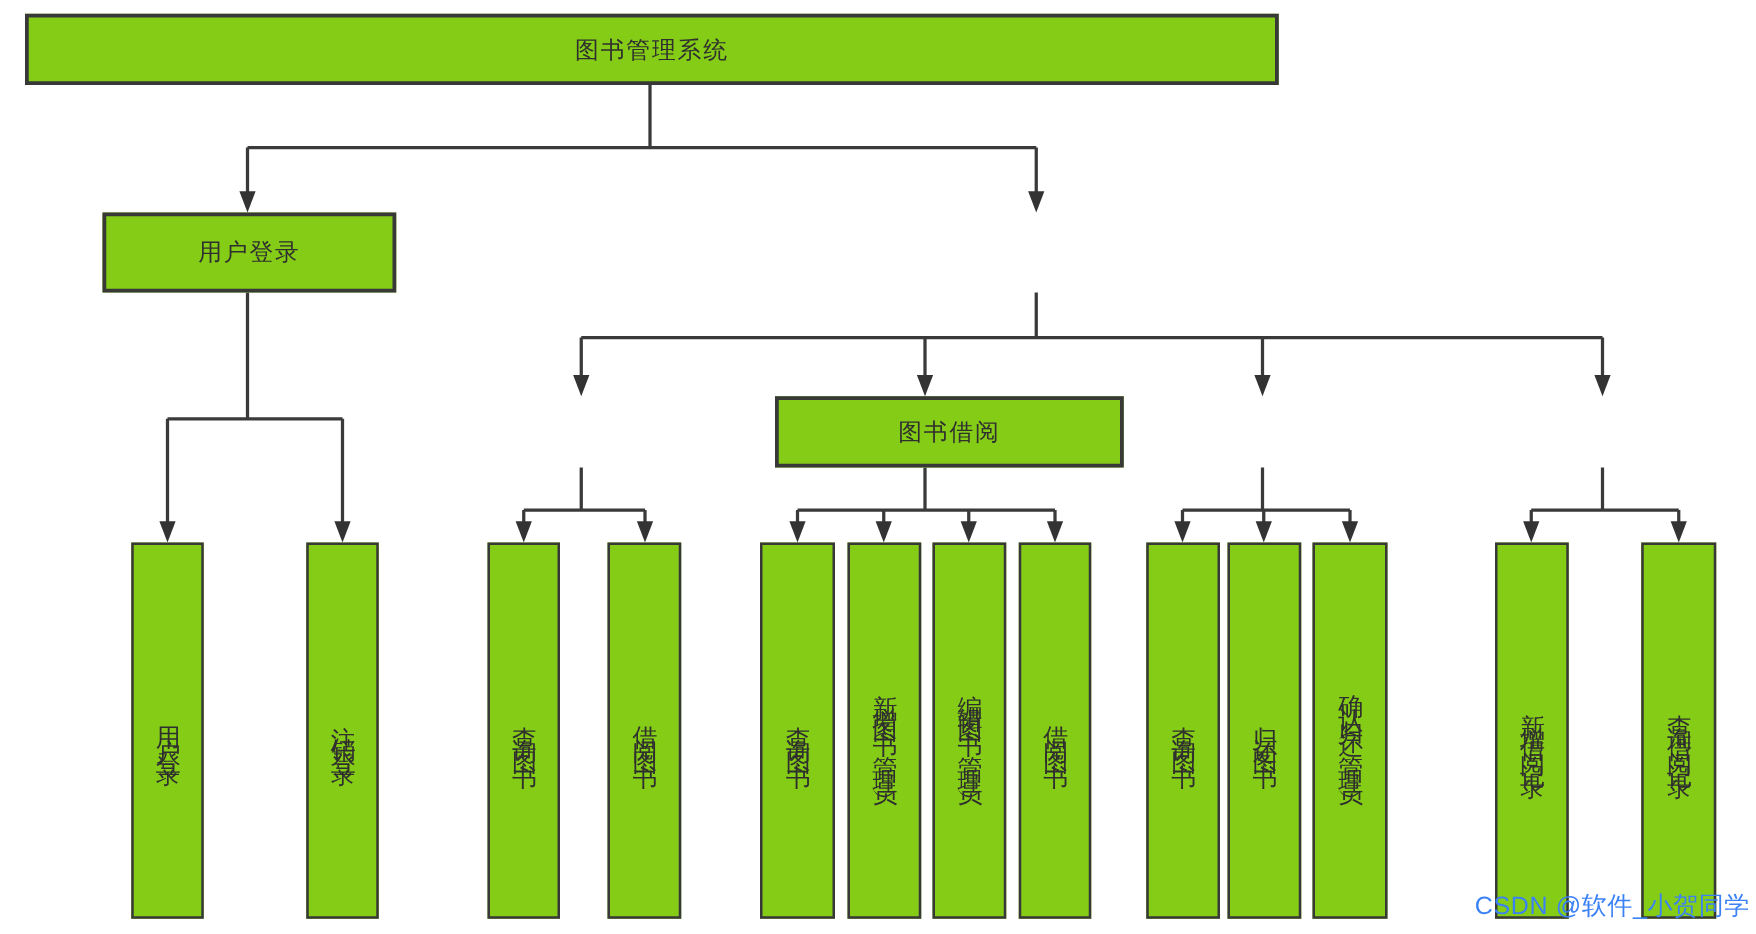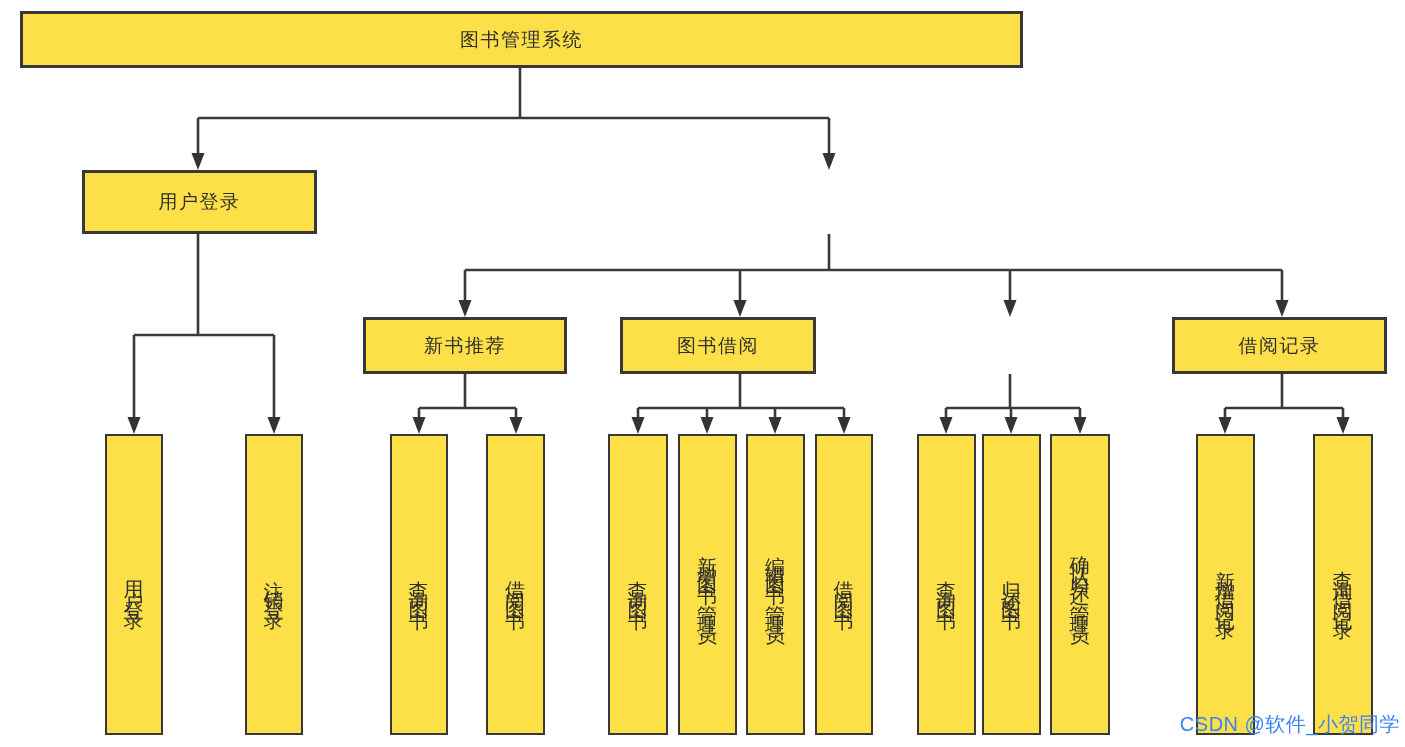--- a/index.html
+++ b/index.html
@@ -7,21 +7,21 @@
     width: 1405px; height: 747px;
     background: #ffffff;
     font-family: "Liberation Sans", "DejaVu Sans", sans-serif;
     position: relative; overflow: hidden;
     color: #2f2f2f;
   }
   .stage { position: absolute; left: 0; top: 0; width: 1405px; height: 747px; }
   svg.connectors { position: absolute; left: 0; top: 0; z-index: 1; }
   .node {
     position: absolute; box-sizing: border-box;
-    background: #fde047; border: 3px solid #383838;
+    background: #84cc16; border: 3px solid #383838;
     display: flex; align-items: center; justify-content: center;
     z-index: 2; font-size: 19px; letter-spacing: 1.5px; color: #2f2f2f;
   }
   .node.leaf { border-width: 2.5px; }
   .vtext {
     writing-mode: vertical-rl; text-orientation: mixed;
     font-size: 20px; line-height: 1; letter-spacing: 10px;
     white-space: nowrap;
   }
   .watermark {
@@ -71,28 +71,22 @@
   </svg>
 
   <div class="node" style="left:20px; top:11px; width:1003px; height:57px">
     <span>图书管理系统</span>
   </div>
 
   <div class="node" style="left:82px; top:170px; width:235px; height:64px">
     <span>用户登录</span>
   </div>
 
-  <div class="node" style="left:363px; top:317px; width:204px; height:57px">
-    <span>新书推荐</span>
-  </div>
-  <div class="node" style="left:620px; top:317px; width:196px; height:57px">
+  <div class="node" style="left:620px; top:317px; width:279px; height:57px">
     <span>图书借阅</span>
-  </div>
-  <div class="node" style="left:1172px; top:317px; width:215px; height:57px">
-    <span>借阅记录</span>
   </div>
 
   <div class="node leaf" style="left:105px; top:434px; width:58px; height:301px">
     <span class="vtext">用户登录</span>
   </div>
   <div class="node leaf" style="left:245px; top:434px; width:58px; height:301px">
     <span class="vtext">注销登录</span>
   </div>
 
   <div class="node leaf" style="left:390px; top:434px; width:58px; height:301px">

